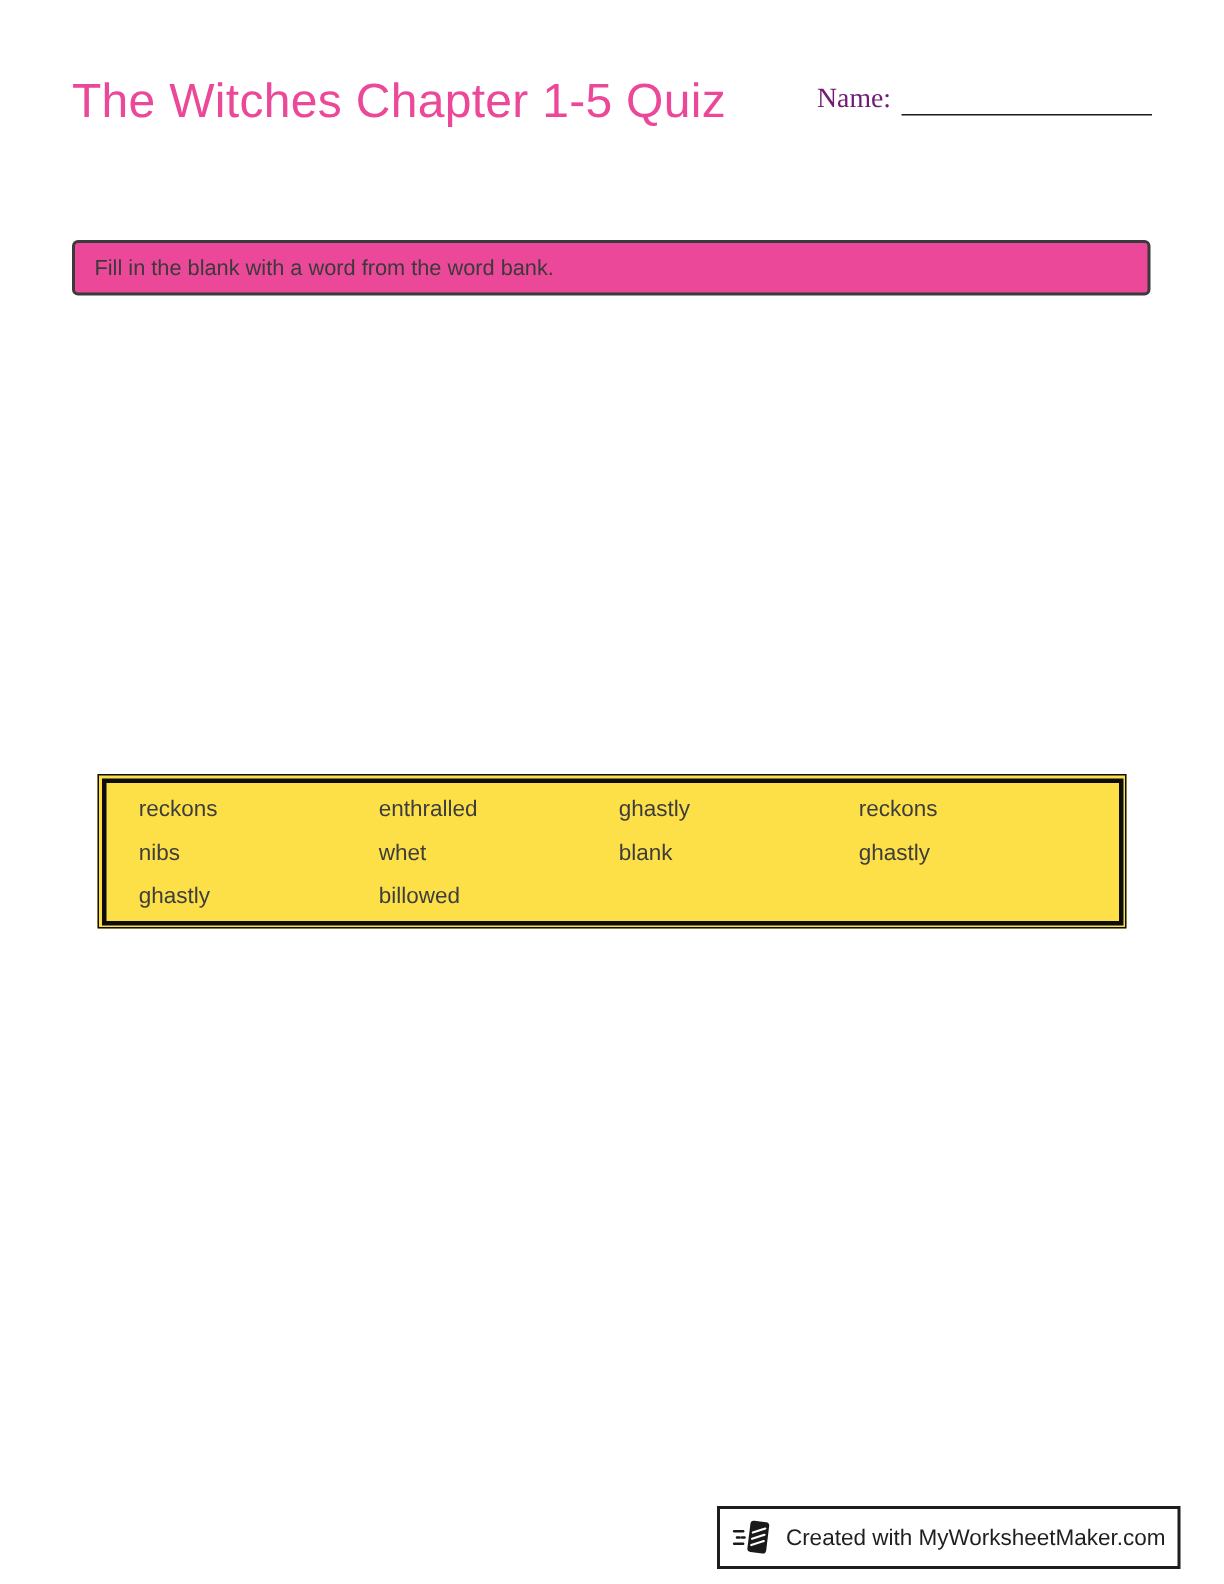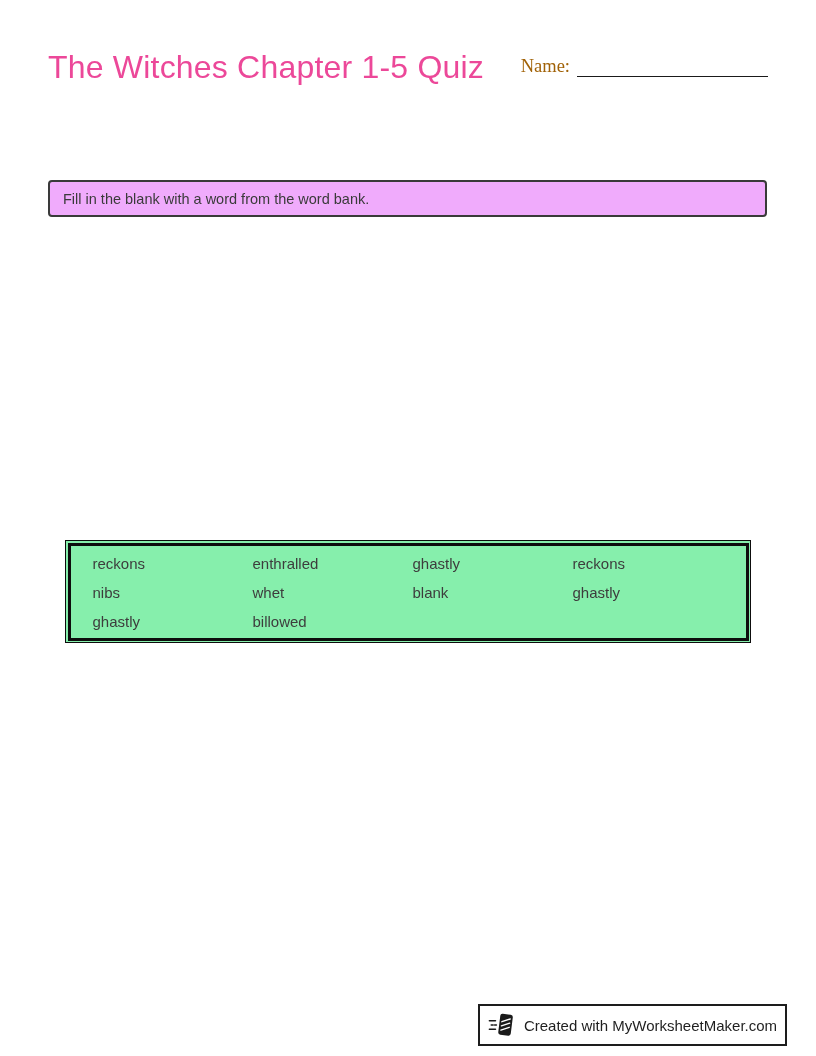--- a/index.html
+++ b/index.html
@@ -17,41 +17,41 @@
   }
   .fields {
     position:absolute; left:519px; top:51px; width:249px;
   }
   .field-row {
     display:flex; align-items:flex-end; height:26px;
   }
   .field-row + .field-row { margin-top:12px; }
   .field-label {
     font-family:"Liberation Serif", serif;
-    font-size:18.5px; color:#a16207;
-    width:58px; text-align:right; padding-right:7px; line-height:1.15;
+    font-size:18.5px; color:#701a75;
+    width:58px; text-align:right; padding-right:7px; line-height:1.15;margin-left:24px;
   }
   .field-line {
     flex:1; height:100%;
     border-bottom:1.5px solid #1a1a1a;
   }
 
   
   .instruction-box {
-    position:absolute; left:48px; top:180px; width:719px; height:37px;
+    position:absolute; left:48px; top:160px; width:719px; height:37px;
     border:2px solid #3a3a3a; border-radius:4px;
     display:flex; align-items:center; padding-left:13px;
-    background:#f0abfc;
+    background:#ec4899;
   }
   .instruction-text { font-size:14.5px; color:#3a3a3a; }
 
   
   .word-bank-outer {
-    position:absolute; left:65px; top:540px; width:686px; height:103px;
-    border:1.5px solid #0d0d0d; padding:1.5px; background:#86efac;
+    position:absolute; left:65px; top:516px; width:686px; height:103px;
+    border:1.5px solid #0d0d0d; padding:1.5px; background:#fde047;
   }
   .word-bank-inner {
     width:100%; height:100%;
     border:3px solid #0d0d0d;
     padding:3px 0 0 22px;
     display:grid;
     grid-template-columns:160px 160px 160px auto;
     grid-auto-rows:29px;
     align-items:center;
   }

